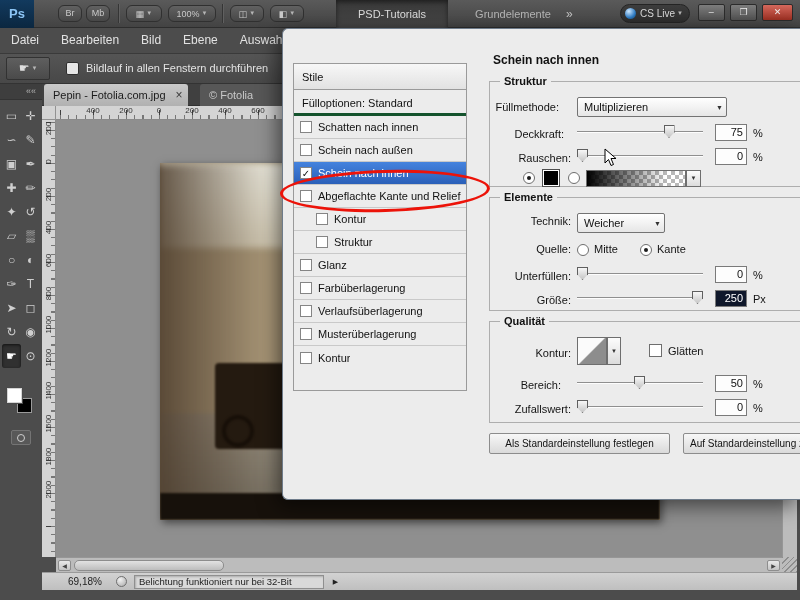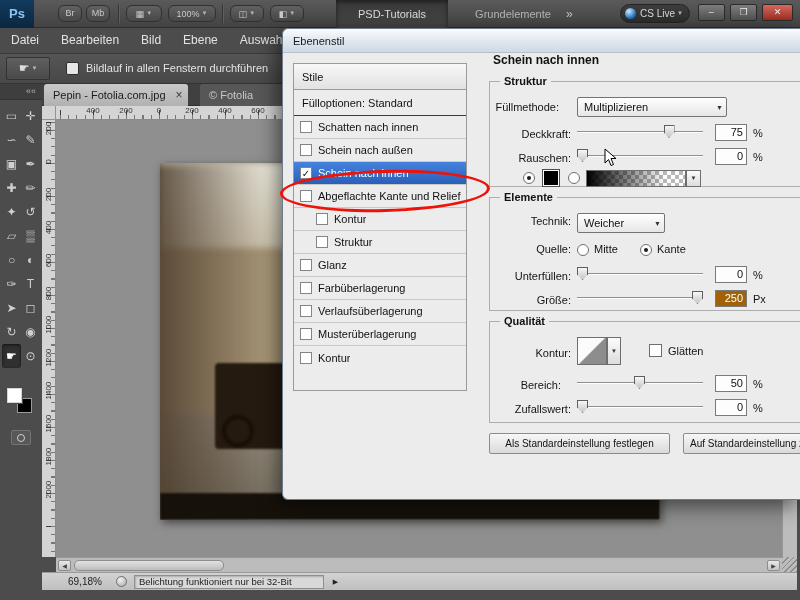--- a/index.html
+++ b/index.html
@@ -131,21 +131,21 @@
 #dialog{position:absolute;left:282px;top:28px;width:518px;height:472px;background:#ececec;
   border:1px solid #6e7b8a;border-right:none;border-radius:6px 0 0 6px;
   box-shadow:-4px 6px 20px rgba(0,0,0,.55);z-index:20;overflow:hidden}
 #dlgtitle{position:absolute;left:0;top:0;width:100%;height:24px;
   background:linear-gradient(#fafcfe,#dfe6ee 55%,#cfd9e4);border-bottom:1px solid #b6c0cb;
   border-radius:6px 0 0 0;line-height:24px;padding-left:10px;font-size:11px;color:#1a1a1a}
 #styles-panel{position:absolute;left:10px;top:34px;width:174px;height:328px;
   border:1px solid #9a9a9a;background:#ececec}
 #stile-head{height:26px;line-height:26px;padding-left:8px;border-bottom:1px solid #9a9a9a;
   background:linear-gradient(#f7f7f7,#e2e2e2);cursor:pointer}
-#blendrow{height:26px;line-height:26px;padding-left:8px;border-bottom:1px solid #14532d;cursor:pointer}
+#blendrow{height:26px;line-height:26px;padding-left:8px;border-bottom:3px solid #14532d;cursor:pointer}
 .style-row{height:23px;display:flex;align-items:center;gap:6px;padding-left:6px;
   border-bottom:1px solid #c9c9c9;cursor:pointer}
 .style-row:last-child{border-bottom:none}
 .style-row.indent{padding-left:22px}
 .style-row.selected{background:linear-gradient(#4583de,#2a5fb8);color:#fff}
 .cb{flex:0 0 12px;width:12px;height:12px;background:#fff;border:1px solid #858585;
   font-size:10px;line-height:11px;text-align:center;color:#111;cursor:pointer}
 .slbl{white-space:nowrap;overflow:hidden;font-size:11px}
 #settings-head{position:absolute;left:210px;top:24px;font-weight:bold;font-size:12px;color:#111}
 .group{position:absolute;border:1px solid #aeaeae}
@@ -154,21 +154,21 @@
 .combo{position:absolute;height:20px;background:linear-gradient(#fff,#e6e6e6);
   border:1px solid #737373;border-radius:2px;font-size:11px;line-height:18px;padding-left:6px;cursor:pointer}
 .combo .carr{position:absolute;right:3px;top:0;font-size:7px;line-height:19px;color:#333}
 .slider{position:absolute;height:14px;cursor:pointer}
 .slider .track{position:absolute;left:0;right:0;top:6px;height:2px;background:#8f8f8f;border-bottom:1px solid #fdfdfd}
 .slider .thumb{position:absolute;top:0;width:11px;height:13px;
   background:linear-gradient(#f7f7f7,#c6c6c6);border:1px solid #5f5f5f;
   clip-path:polygon(0 0,100% 0,100% 55%,50% 100%,0 55%)}
 .vbox{position:absolute;width:32px;height:17px;background:#fdfdfd;border:1px solid #7a7a7a;
   font-size:11px;text-align:right;padding-right:3px;line-height:15px;cursor:text}
-.vbox.selected{background:#a16207;color:#fff}
+.vbox.selected{background:#0f172a;color:#fff}
 .unit{position:absolute;font-size:11px;color:#141414}
 .radio{position:absolute;width:12px;height:12px;border:1px solid #6e6e6e;border-radius:50%;
   background:#fff;cursor:pointer}
 .radio.on::after{content:"";position:absolute;left:3px;top:3px;width:4px;height:4px;border-radius:50%;background:#1c1c1c}
 .rlbl{position:absolute;font-size:11px;color:#141414}
 .swatch{position:absolute;border:1px solid #4e4e4e;box-shadow:inset 0 0 0 1px #fff;cursor:pointer}
 .gradstrip{position:absolute;border:1px solid #6e6e6e;cursor:pointer;
   background-image:linear-gradient(to right,#000 0%,rgba(0,0,0,0) 80%),
    linear-gradient(45deg,#b8b8b8 25%,transparent 25%,transparent 75%,#b8b8b8 75%),
    linear-gradient(45deg,#b8b8b8 25%,#fff 25%,#fff 75%,#b8b8b8 75%);
@@ -307,21 +307,20 @@
   <div id="scrollcorner"></div>
 
   <div id="statusbar">
     <span id="zoomval">69,18%</span>
     <span id="statico"></span>
     <span id="statmsg">Belichtung funktioniert nur bei 32-Bit</span>
     <span id="statarrow">▶</span>
   </div>
 
   <div id="dialog">
-    <div id="dlgtitle">Ebenenstil</div>
 
     <div id="styles-panel">
       <div id="stile-head">Stile</div>
       <div id="blendrow">Fülloptionen: Standard</div>
       <div>
           <div class="style-row">
             <span class="cb"></span>
             <span class="slbl">Schatten nach innen</span>
           </div>
           <div class="style-row">
@@ -368,21 +367,21 @@
     </div>
 
     <div id="settings-head">Schein nach innen</div>
 
     <div class="group" style="left:206px;top:52px;width:330px;height:106px">
       <span class="gtitle">Struktur</span>
     </div>
     <div class="rlabel" style="left:156px;top:72px">Füllmethode:</div>
     <div class="combo" style="left:294px;top:68px;width:150px"><span>Multiplizieren</span><span class="carr">▼</span></div>
 
-    <div class="rlabel" style="left:168px;top:99px">Deckkraft:</div>
+    <div class="rlabel" style="left:161px;top:99px">Deckkraft:</div>
     <div class="slider" style="left:294px;top:96px;width:126px">
         <div class="track"></div>
         <div class="thumb" style="left: calc(75% - 8px);"></div>
       </div>
     <div class="vbox" style="left:432px;top:95px">75</div>
     <div class="unit" style="left:470px;top:98px">%</div>
 
     <div class="rlabel" style="left:168px;top:123px">Rauschen:</div>
     <div class="slider" style="left:294px;top:120px;width:126px">
         <div class="track"></div>

